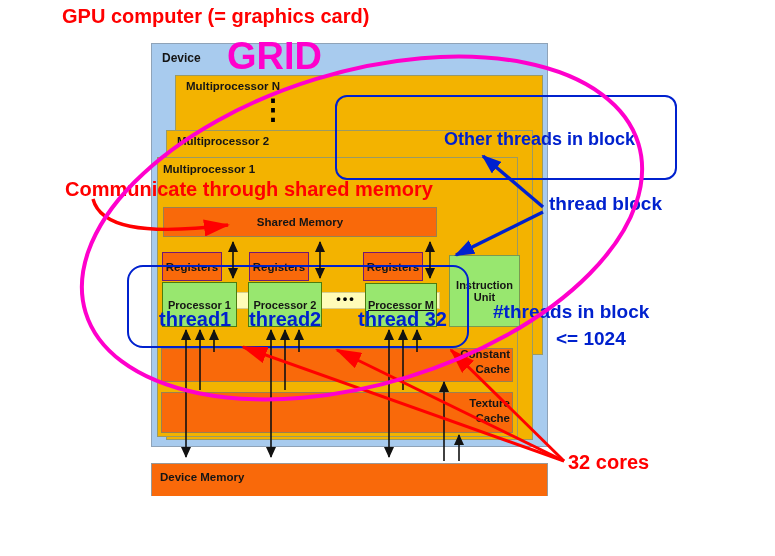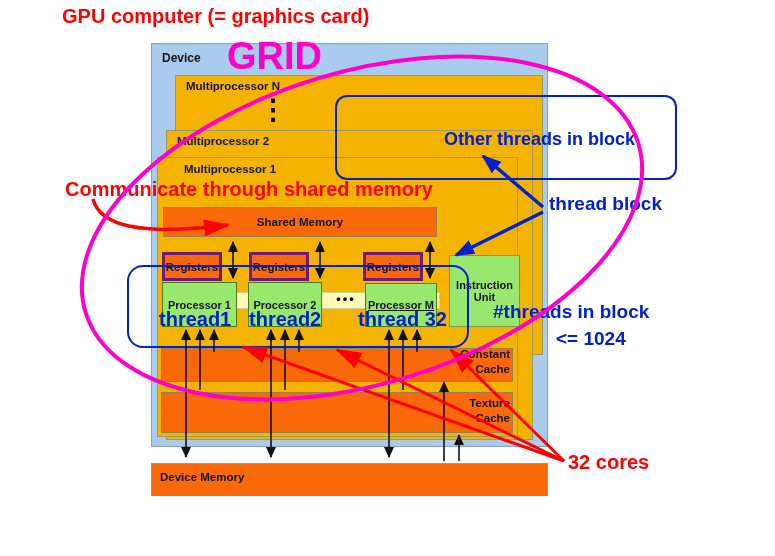--- a/index.html
+++ b/index.html
@@ -10,21 +10,21 @@
   .lbl{font-weight:bold;color:#151515;}
   .center{display:flex;align-items:center;justify-content:center;text-align:center;}
 
   
   .device{left:151px;top:43px;width:397px;height:404px;background:#A8CBEE;border:1px solid #8FA3B8;z-index:1;}
   .mpN{left:175px;top:75px;width:368px;height:280px;background:#F3B300;border:1px solid #9a9a66;z-index:2;}
   .mp2{left:166px;top:130px;width:367px;height:310px;background:#F3B300;border:1px solid #9a9a66;z-index:3;}
   .mp1{left:157px;top:157px;width:361px;height:280px;background:#F3B300;border:1px solid #9a9a66;z-index:4;}
   .shared{left:163px;top:207px;width:274px;height:30px;background:#F9690A;border:1px solid #9a8050;z-index:6;font-size:11.5px;}
   .band{left:162px;top:292px;width:278px;height:17px;background:#FFFCB8;border:1px solid #D6CE8E;z-index:5;}
-  .reg{top:252px;width:60px;height:29px;background:#F9690A;border:3px solid #701a75;z-index:6;font-size:11.5px;}
+  .reg{top:252px;width:60px;height:29px;background:#F9690A;border:1px solid #701a75;z-index:6;font-size:11.5px;}
   .reg1{left:162px;} .reg2{left:249px;} .reg3{left:363px;}
   .proc{background:#98E76F;border:1px solid #4d7c0f;z-index:6;font-size:11px;}
   .proc1{left:162px;top:282px;width:75px;height:45px;}
   .proc2{left:248px;top:282px;width:74px;height:45px;}
   .procM{left:365px;top:283px;width:72px;height:44px;text-decoration:underline;}
   .iu{left:449px;top:255px;width:71px;height:72px;background:#98E76F;border:1px solid #7a9a50;z-index:6;font-size:11px;padding:0 22px;}
   .ccbar{left:161px;top:348px;width:352px;height:34px;background:#F9690A;border:1px solid #9a8050;z-index:6;}
   .tcbar{left:161px;top:392px;width:352px;height:41px;background:#F9690A;border:1px solid #9a8050;z-index:6;}
   .dm{left:151px;top:463px;width:397px;height:79px;background:#F9690A;border:1px solid #999;z-index:1;}
 
@@ -70,21 +70,21 @@
   <div class="corner-lbl" style="left:162px;top:51px;font-size:12px;z-index:2;">Device</div>
 
   <div class="box mpN"></div>
   <div class="corner-lbl" style="left:186px;top:80px;">Multiprocessor N</div>
   <div class="abs stack-dots">⋮</div>
 
   <div class="box mp2"></div>
   <div class="corner-lbl" style="left:177px;top:135px;">Multiprocessor 2</div>
 
   <div class="box mp1"></div>
-  <div class="corner-lbl" style="left:184px;top:163px;">Multiprocessor 1</div>
+  <div class="corner-lbl" style="left:163px;top:163px;">Multiprocessor 1</div>
 
   <div class="box shared center lbl">Shared Memory</div>
   <div class="box band"></div>
 
   <div class="box reg reg1 center lbl">Registers</div>
   <div class="box reg reg2 center lbl">Registers</div>
   <div class="box reg reg3 center lbl">Registers</div>
 
   <div class="box proc proc1 center lbl">Processor 1</div>
   <div class="box proc proc2 center lbl">Processor 2</div>

